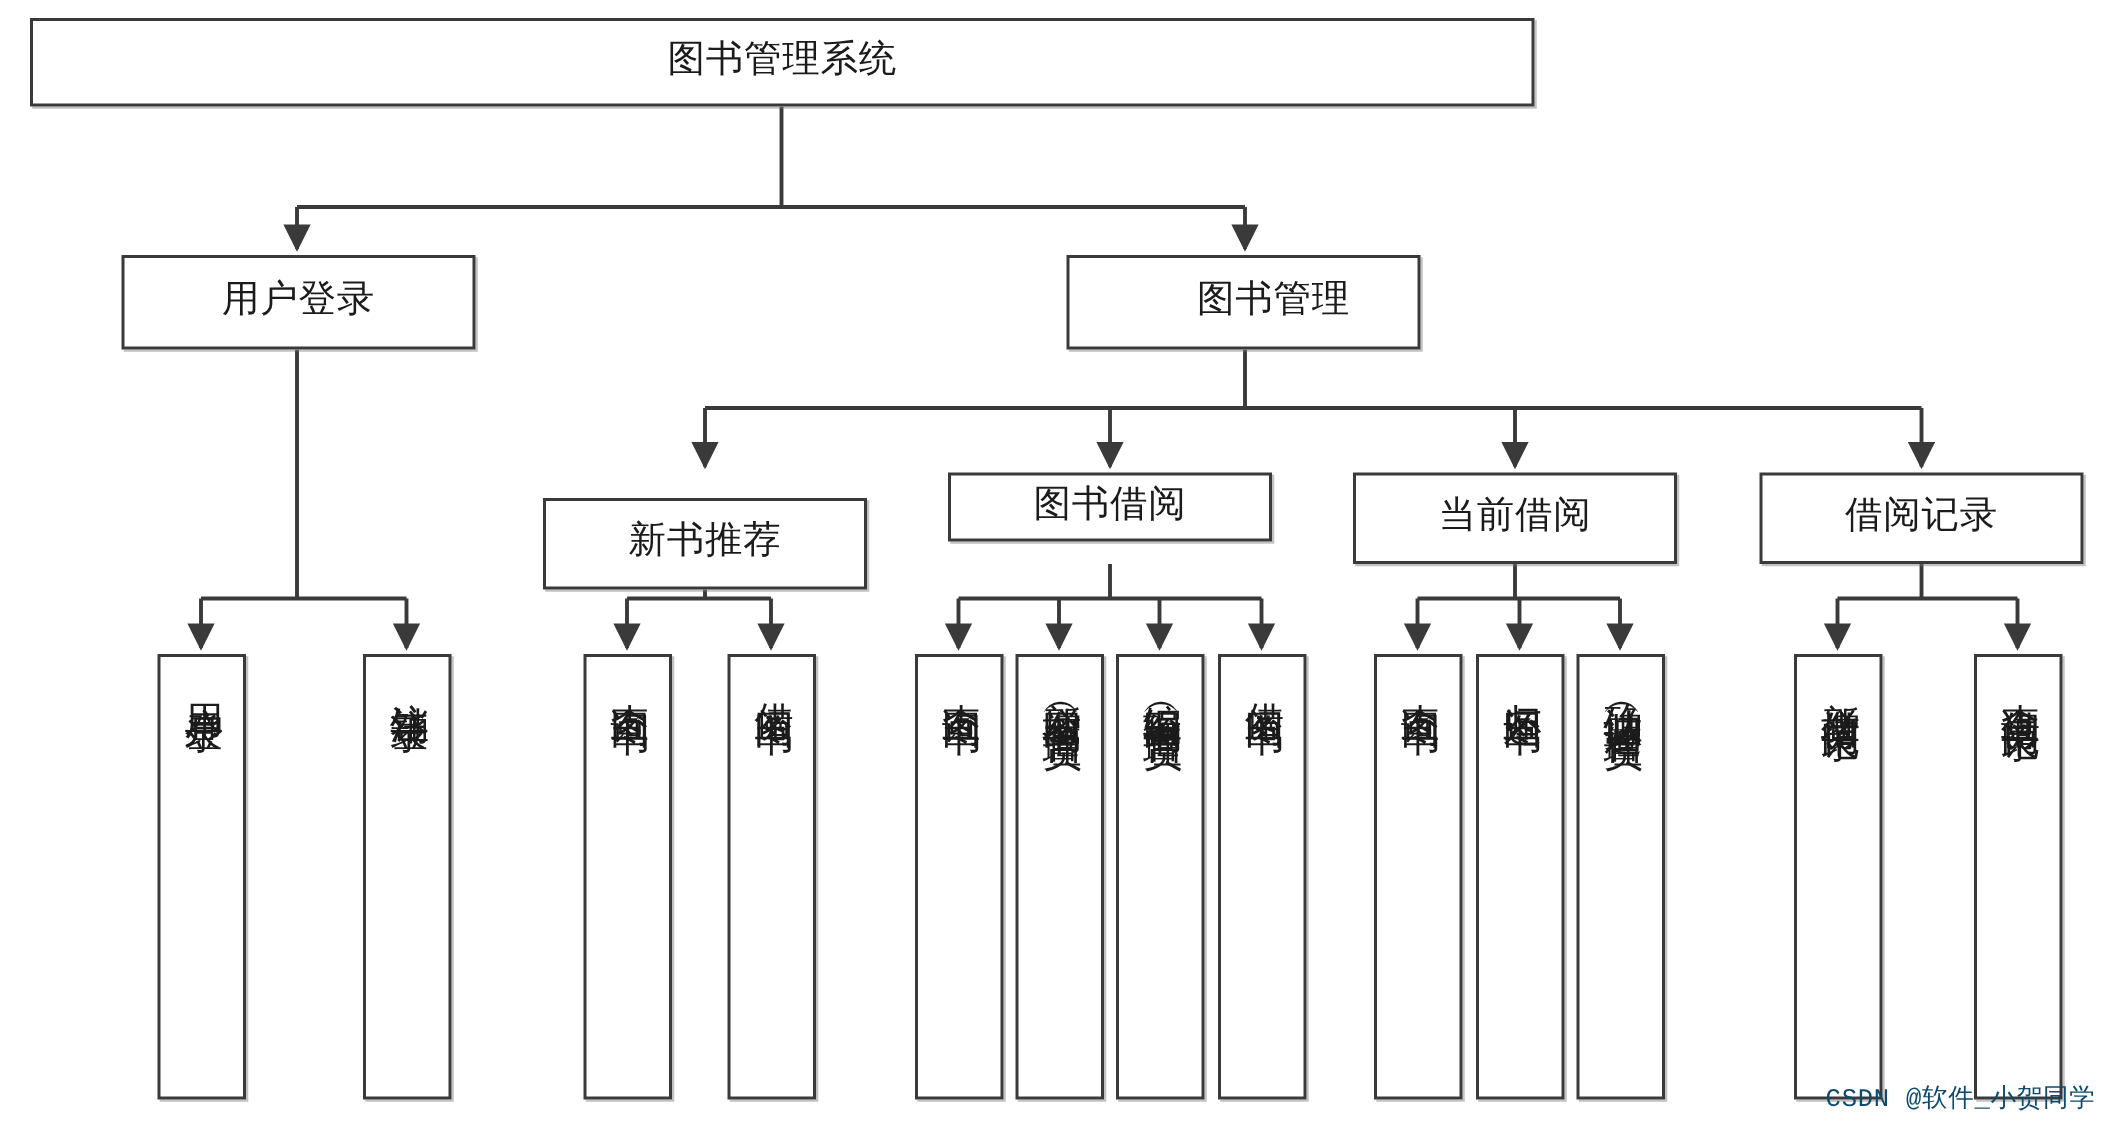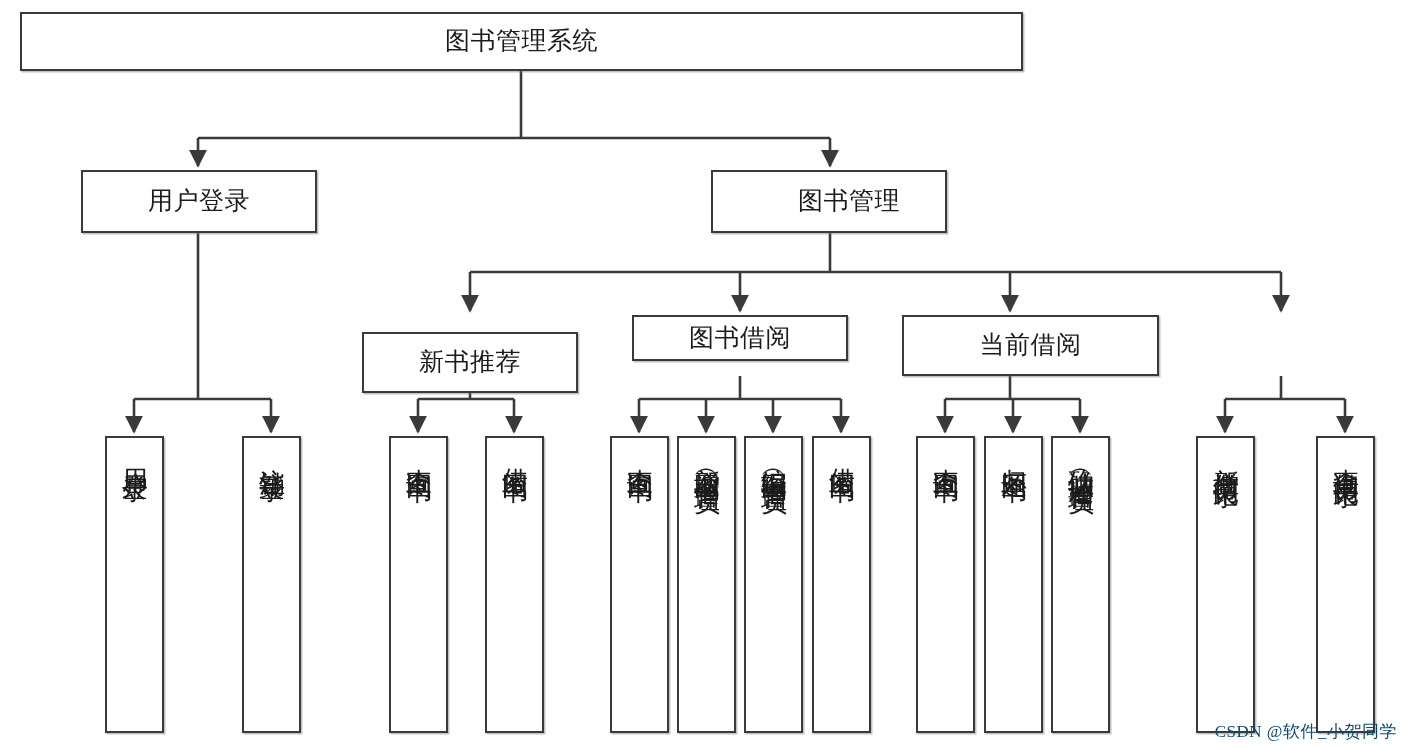--- a/index.html
+++ b/index.html
@@ -6,21 +6,21 @@
   html, body {
     margin: 0;
     padding: 0;
     background: #ffffff;
   }
   #canvas {
     position: relative;
     width: 1405px;
     height: 747px;
     background: #ffffff;
-    font-family: Liberation Serif, serif;
+    font-family: Liberation Mono, monospace;
     overflow: hidden;
   }
   #connectors {
     position: absolute;
     left: 0;
     top: 0;
     width: 1405px;
     height: 747px;
     pointer-events: none;
   }
@@ -135,22 +135,25 @@
   <div class="node horiz" style="left:711px; top:170px; width:236px; height:63px;padding-left:40px;">
     <span class="label">图书管理</span>
   </div>
 
   <div class="node horiz" style="left:362px; top:332px; width:216px; height:61px;">
     <span class="label">新书推荐</span>
   </div>
   <div class="node horiz" style="left:632px; top:315px; width:216px; height:46px;">
     <span class="label">图书借阅</span>
   </div>
-  <div class="node horiz" style="left:902px; top:315px; width:257px; height:61px;">
+  <div class="node horiz" style="left:902px; top:315px; width:216px; height:61px;">
     <span class="label">当前借阅</span>
+  </div>
+  <div class="node horiz" style="left:1173px; top:315px; width:216px; height:61px;">
+    <span class="label">借阅记录</span>
   </div>
 
   <div class="node vert" style="left:105px; top:436px; width:59px; height:297px;">
     <span class="label">用户登录</span>
   </div>
   <div class="node vert" style="left:242px; top:436px; width:59px; height:297px;">
     <span class="label">注销登录</span>
   </div>
 
   <div class="node vert" style="left:389px; top:436px; width:59px; height:297px;">

